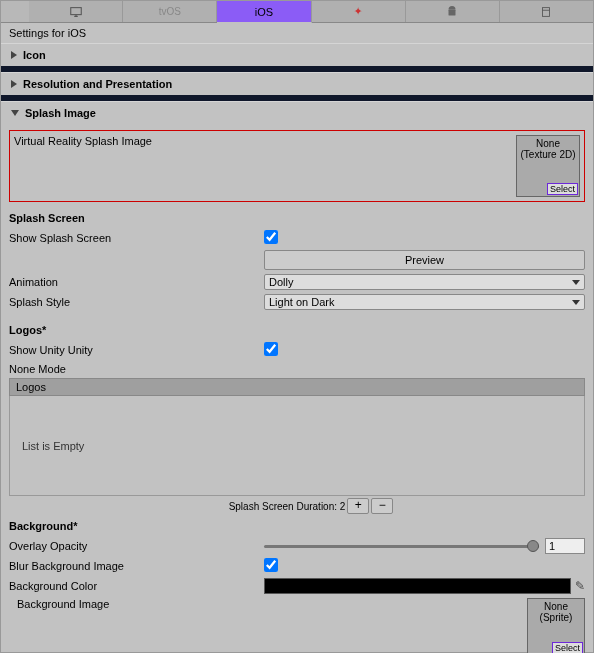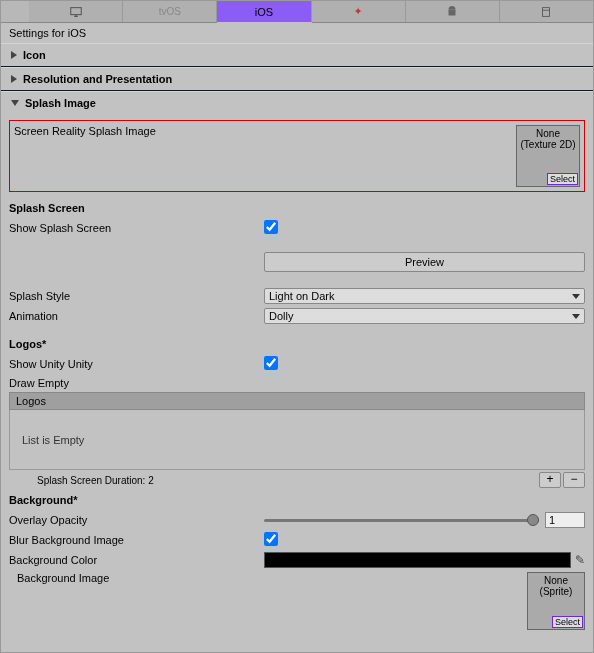--- a/index.html
+++ b/index.html
@@ -36,21 +36,21 @@
   background: #8b5cf6;
   border-bottom: 1px solid #c2c2c2;
   margin-bottom: -1px;
 }
 .tab:last-child { border-right: none; }
 .settings-header {
   padding: 4px 8px;
   background: #c2c2c2;
 }
 .section {
-  border-bottom: 1px solid #0f172a;
+  border-bottom: 6px solid #0f172a;
 }
 .section-header {
   display: flex;
   align-items: center;
   padding: 5px 10px;
   font-weight: bold;
   cursor: pointer;
   border-top: 1px solid #d5d5d5;
 }
 .arrow {
@@ -124,21 +124,21 @@
 }
 .button-full {
   display: block;
   width: 100%;
   background: #ccc;
   border: 1px solid #888;
   border-radius: 2px;
   padding: 3px 0;
   text-align: center;
   cursor: pointer;
-  margin: 12px 0;
+  margin: 0 0;
 }
 .dropdown {
   width: 100%;
   background: #ddd;
   border: 1px solid #888;
   border-radius: 2px;
   padding: 1px 4px;
   display: flex;
   justify-content: space-between;
   align-items: center;
@@ -153,30 +153,30 @@
 }
 .logos-bar {
   background: #9f9f9f;
   padding: 2px 6px;
   border: 1px solid #888;
 }
 .logos-list {
   background: #c2c2c2;
   border: 1px solid #999;
   border-top: none;
-  height: 60px;
+  height: 100px;
   display: flex;
   align-items: center;
   padding-left: 12px;
   color: #333;
 }
 .dur-row {
   display: flex;
   align-items: center;
-  justify-content: space-between;
+  justify-content: center;
   font-size: 10px;
   padding: 2px 0;
   margin-left: 28px;
 }
 .plusminus {
   display: flex;
 }
 .pm-btn {
   width: 22px;
   height: 16px;
@@ -286,65 +286,65 @@
 
 <div class="section" style="border-bottom:none">
   <div class="section-header">
     <span class="arrow down"></span>
     <span>Splash Image</span>
   </div>
 
   <div class="content">
 
     <div class="highlighted">
-      <span>Screen Reality Splash Image</span>
+      <span>Virtual Reality Splash Image</span>
       <div class="texture-slot">
         <span class="none-text">None</span>
         <span class="type-text">(Texture 2D)</span>
         <span class="select-btn">Select</span>
       </div>
     </div>
 
     <div class="subheader">Splash Screen</div>
     <div class="row">
       <span class="label">Show Splash Screen</span>
       <span class="field"><input type="checkbox" class="checkbox" checked="" style=""></span>
     </div>
     <div class="row">
       <span class="label"></span>
       <span class="field">
             <div class="button-full">Preview</div>
           </span>
+    </div>
+    <div class="row">
+      <span class="label">Animation</span>
+      <span class="field">
+        <div class="dropdown">
+          <span>Dolly</span>
+          <span class="caret"></span>
+        </div>
+      </span>
     </div>
     <div class="row">
       <span class="label">Splash Style</span>
       <span class="field">
         <div class="dropdown">
           <span>Light on Dark</span>
           <span class="caret"></span>
         </div>
       </span>
     </div>
-    <div class="row">
-      <span class="label">Animation</span>
-      <span class="field">
-        <div class="dropdown">
-          <span>Dolly</span>
-          <span class="caret"></span>
-        </div>
-      </span>
-    </div>
 
     <div class="subheader" style="margin-top:8px">Logos*</div>
     <div class="row">
       <span class="label">Show Unity Unity</span>
       <span class="field"><input type="checkbox" class="checkbox" checked="" style=""></span>
     </div>
     <div class="row">
-      <span class="label">Draw Empty</span>
+      <span class="label">None Mode</span>
     </div>
     <div class="logos-bar">Logos</div>
     <div class="logos-list">
       <span>List is Empty</span>
     </div>
     <div class="dur-row">
       <span>Splash Screen Duration: 2</span>
       <div class="plusminus">
         <div class="pm-btn">+</div>
         <div class="pm-btn">−</div>

